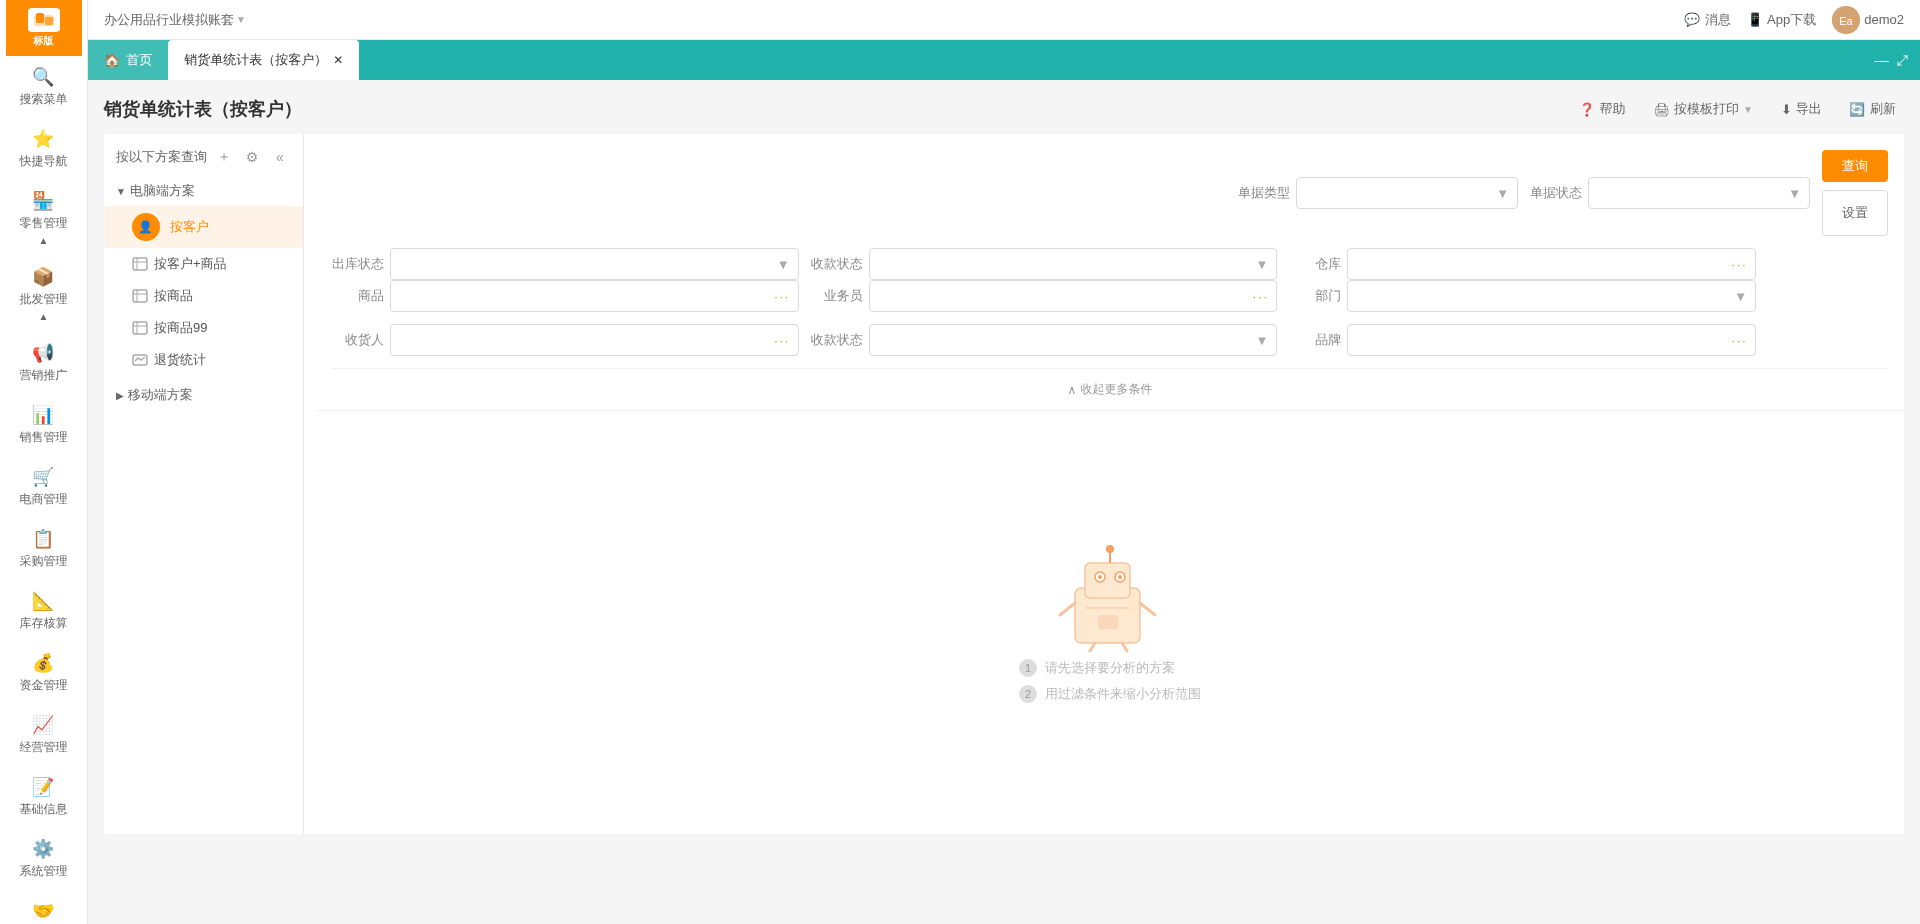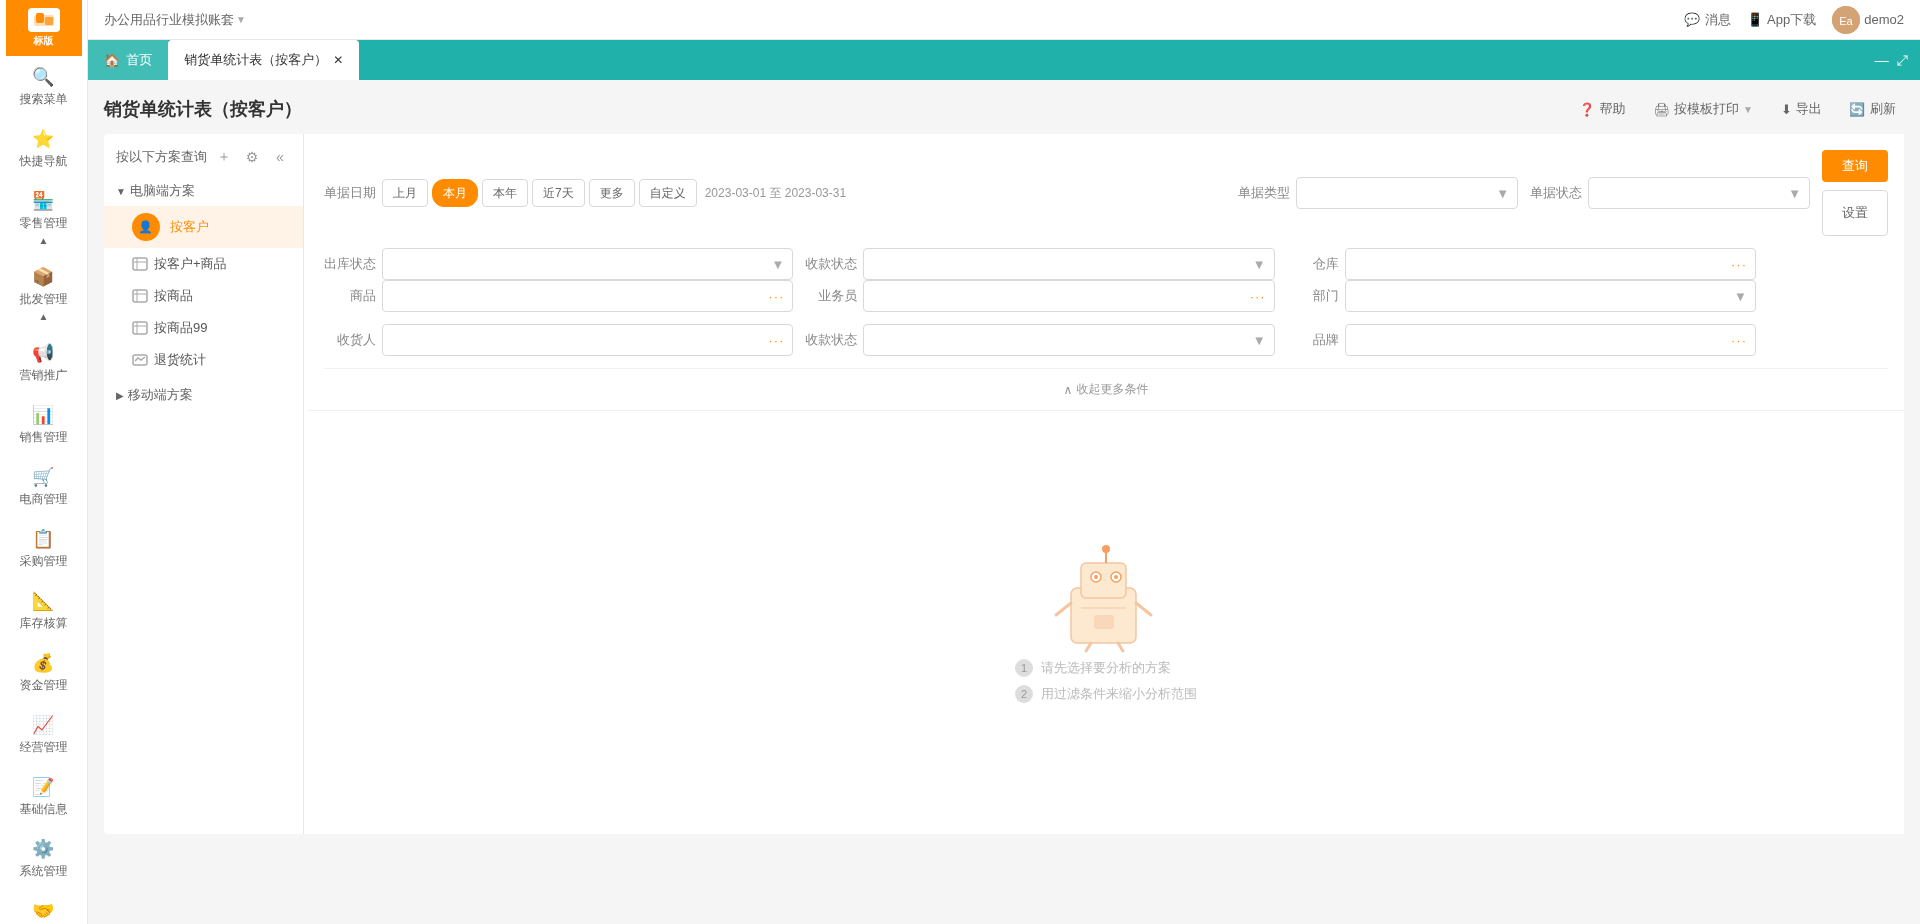--- a/index.html
+++ b/index.html
@@ -180,21 +180,21 @@
       cursor: pointer;
       font-size: 13px;
       padding: 4px 8px;
       border-radius: 4px;
     }
     .page-action-btn.export { color: #666; }
 
     
     .body-panel {
       display: flex;
-      gap: 4px;
+      gap: 12px;
       background: #fff;
       border-radius: 4px;
       padding: 0;
       min-height: 700px;
     }
 
     
     .scheme-panel {
       width: 200px;
       flex-shrink: 0;
@@ -632,32 +632,20 @@
             <span>移动端方案</span>
           </div>
         </div>
       </div>
 
       <div style="flex:1; display:flex; flex-direction:column;">
 
         <div style="padding:16px 16px 0 16px; background:#fff; border-bottom: 1px solid #f0f0f0;">
 
           <div style="display:flex; align-items:center; gap:12px; margin-bottom:12px;">
-            <div class="field-item" style="flex:none;">
-              <div class="field-label">单据日期</div>
-              <div style="display:flex; align-items:center; gap:4px;">
-                <div class="date-btn">上月</div>
-                <div class="date-btn active">本月</div>
-                <div class="date-btn">本年</div>
-                <div class="date-btn">近7天</div>
-                <div class="date-btn">更多</div>
-                <div class="date-btn">自定义</div>
-                <div class="date-range-text">2023-03-01 至 2023-03-31</div>
-              </div>
-            </div>
             <div style="flex:1;"></div>
             <div class="field-item" style="flex:none; min-width:280px;">
               <div class="field-label">单据类型</div>
               <div class="field-control" style="min-width:200px;">
                 <span></span>
                 <span class="field-control-arrow">▼</span>
               </div>
             </div>
             <div class="field-item" style="flex:none; min-width:280px;">
               <div class="field-label">单据状态</div>

